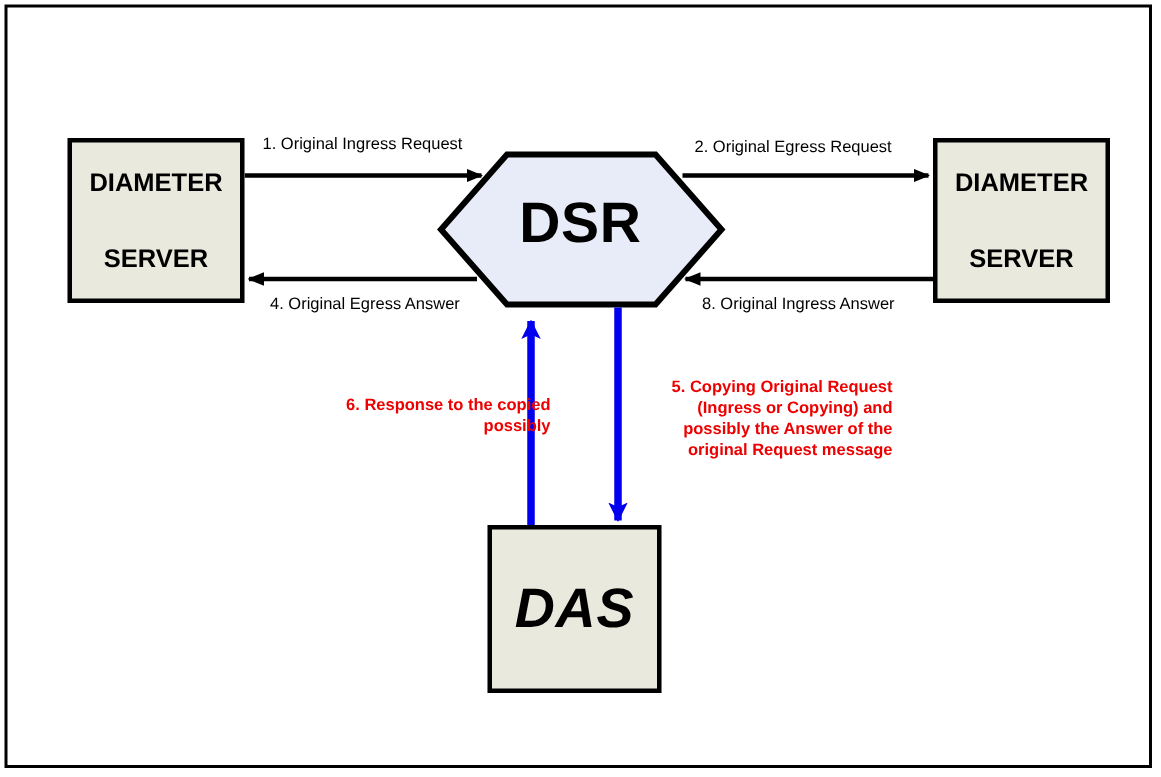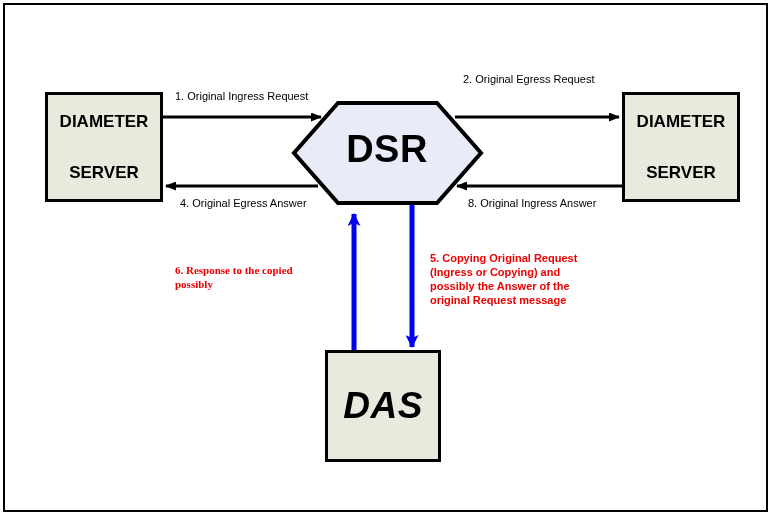--- a/index.html
+++ b/index.html
@@ -88,21 +88,21 @@
     font-size: 11px;
     font-weight: normal;
     color: #000000;
     white-space: nowrap;
   }
   .note-red {
     position: absolute;
     font-size: 11px;
     font-weight: bold;
     color: #ee0000;
-    text-align: left;
+    text-align: right;
     line-height: 14px;
   }
   .note-red span { display: block; }
 </style>
 </head>
 <body>
 
 <div id="canvas">
 
   <div id="frame"></div>
@@ -143,31 +143,31 @@
     <div>DIAMETER</div>
     <div>SERVER</div>
   </div>
 
   <div class="node-box" id="das-box">
     <div>DAS</div>
   </div>
 
   <div class="edge-label" style="left:175px; top:90px;">1. Original Ingress Request</div>
 
-  <div class="edge-label" style="left:463px; top:73px;">2. Original Egress Request</div>
+  <div class="edge-label" style="left:463px; top:92px;">2. Original Egress Request</div>
 
   <div class="edge-label" style="left:468px; top:197px;">8. Original Ingress Answer</div>
 
   <div class="edge-label" style="left:180px; top:197px;">4. Original Egress Answer</div>
 
   <div class="note-red" style="left:430px; top:251px; width:165px;">
     <span>5. Copying Original Request</span>
     <span>(Ingress or Copying) and</span>
     <span>possibly the Answer of the</span>
     <span>original Request message</span>
   </div>
 
-  <div class="note-red" style="left:175px; top:263px; width:170px;font-family:Liberation Serif, serif;">
+  <div class="note-red" style="left:197px; top:263px; width:170px;">
     <span>6. Response to the copied</span>
     <span>possibly</span>
   </div>
 
 </div>
 
 </body></html>

